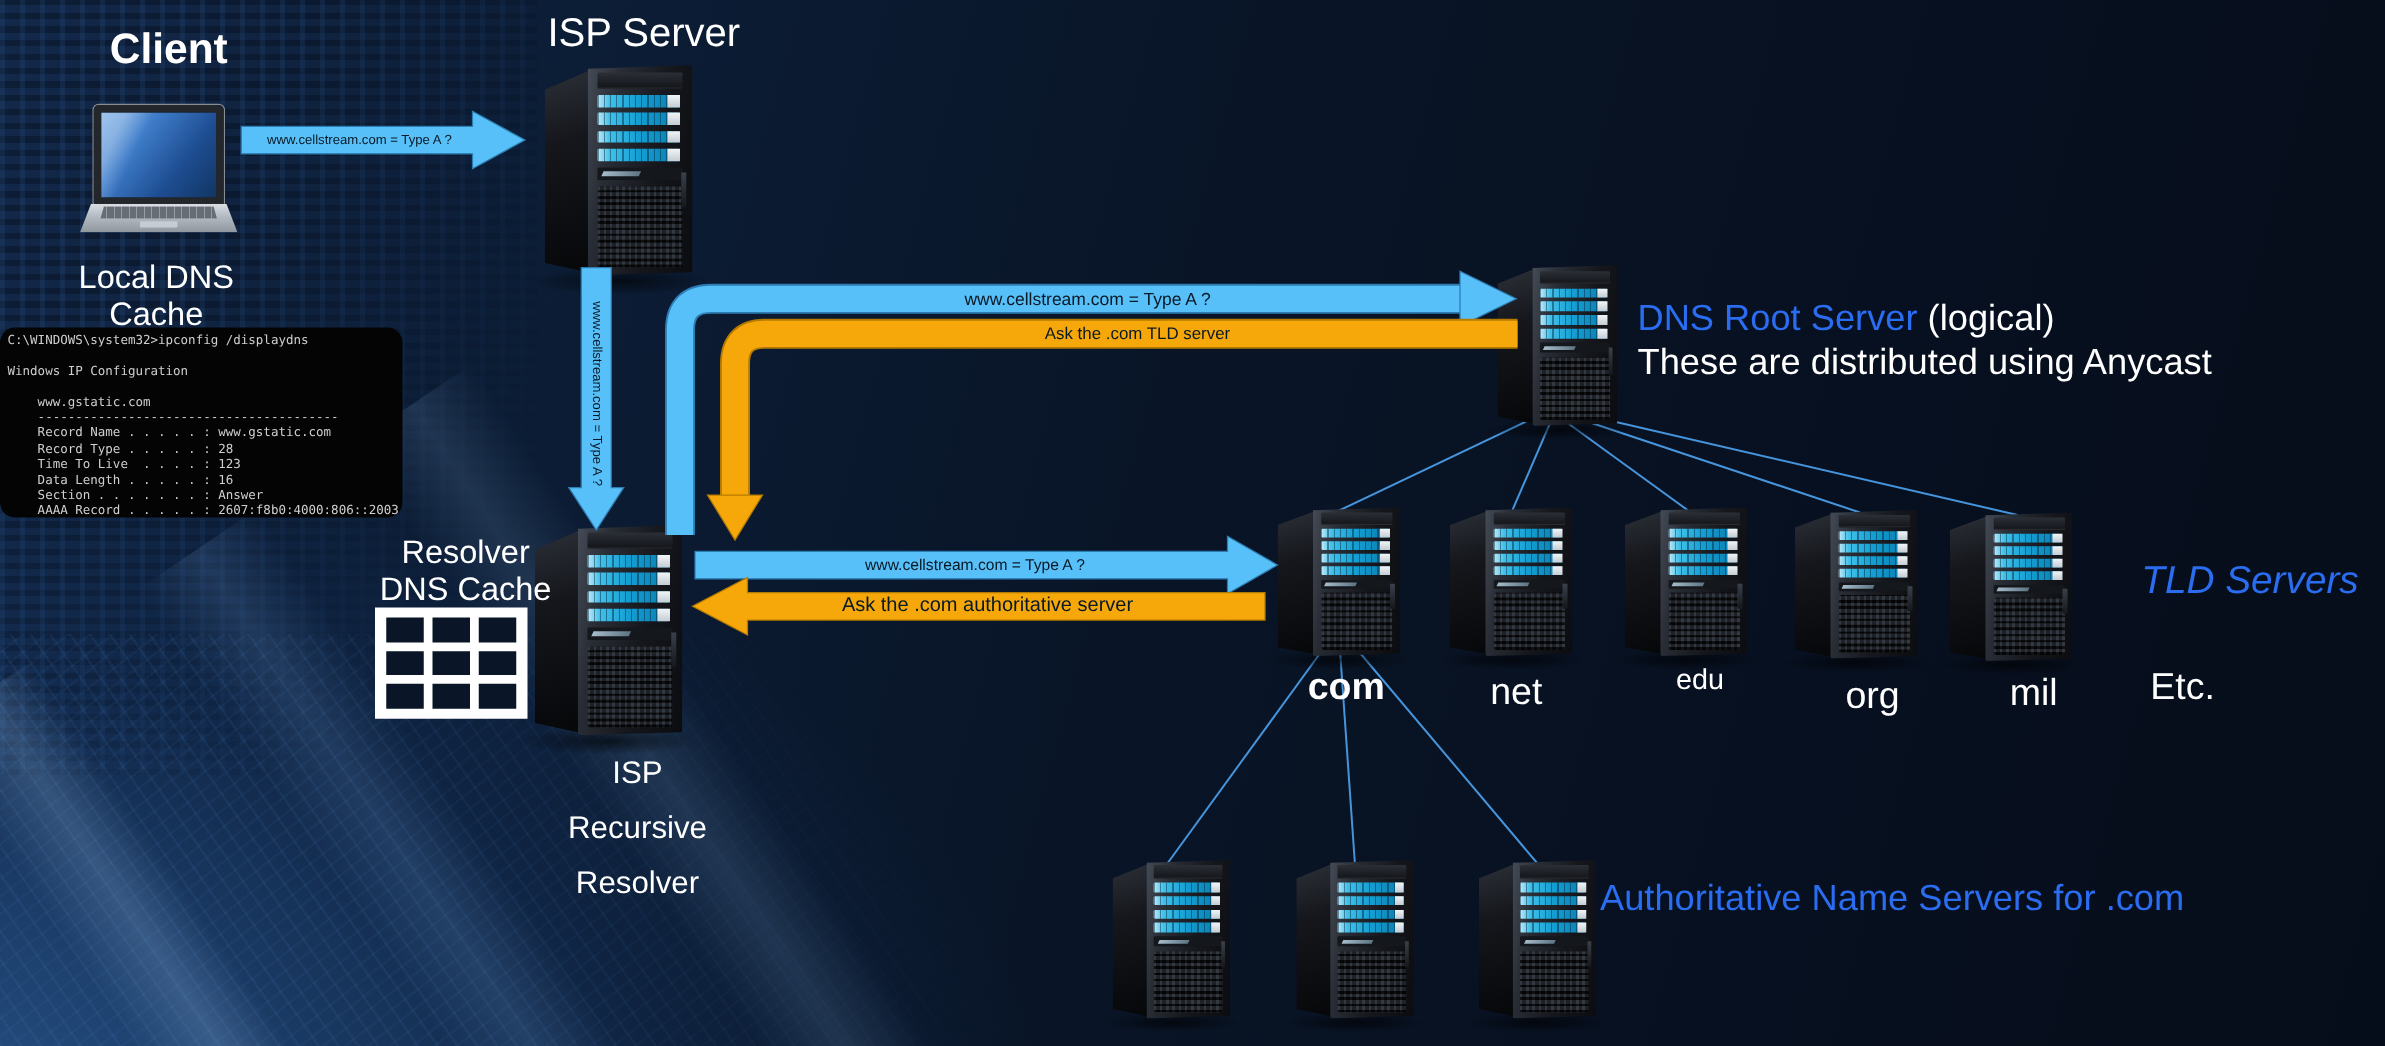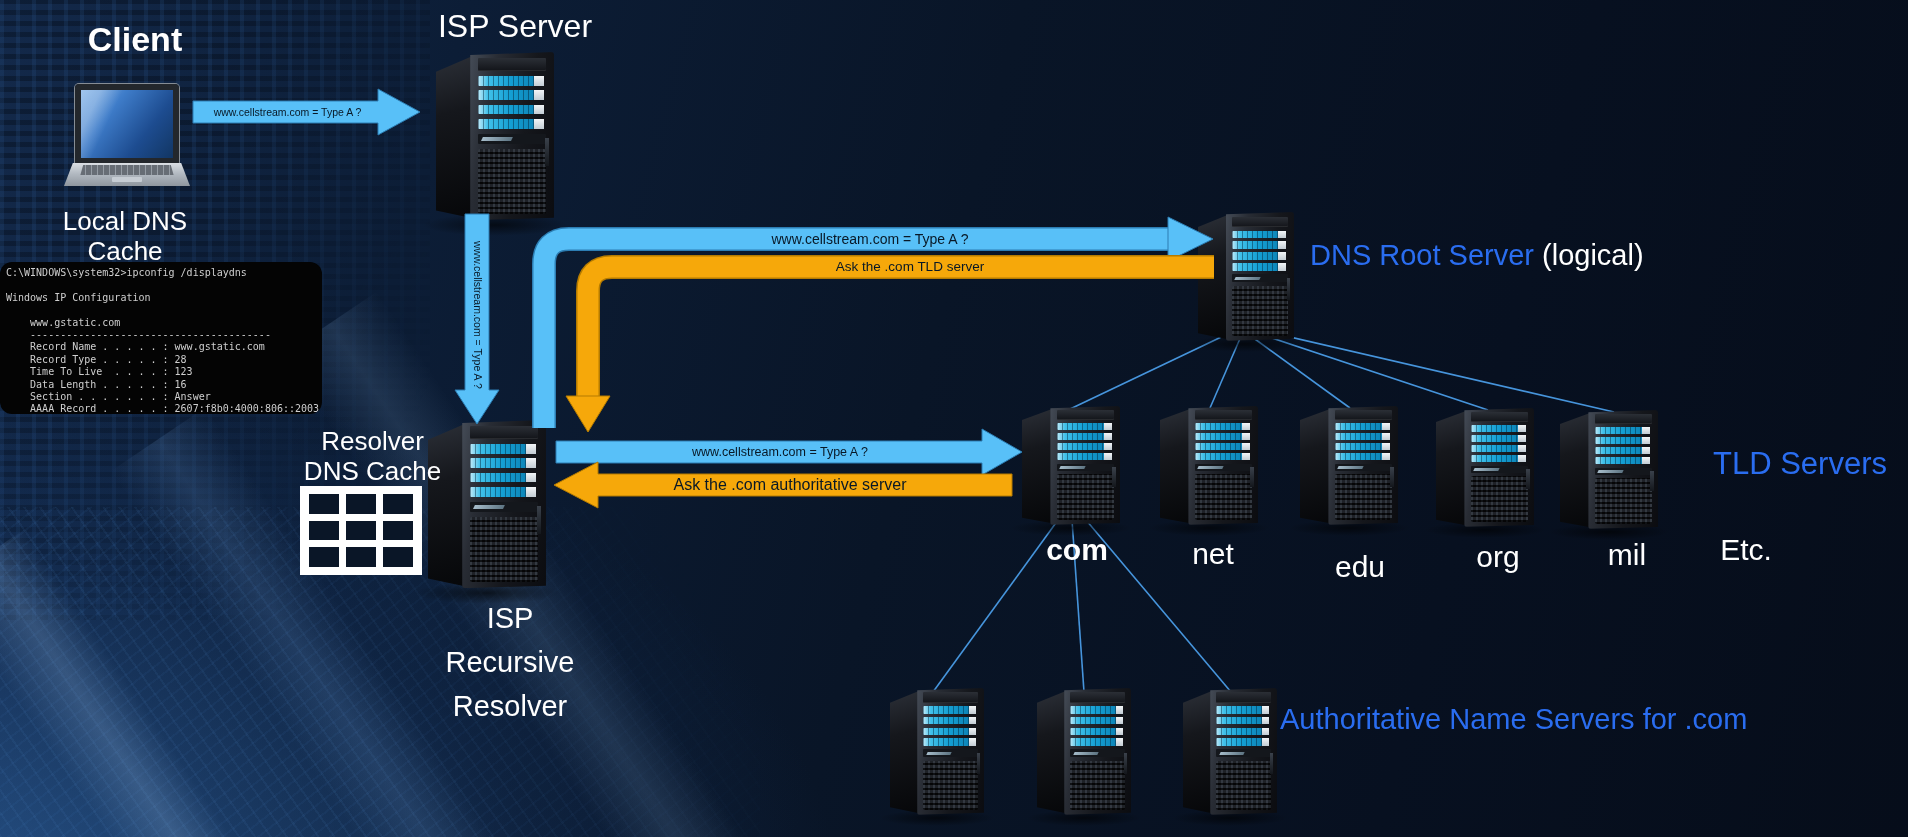--- a/index.html
+++ b/index.html
@@ -350,35 +350,36 @@
 
   <div class="lbl arrow-text" style="left:600px;top:441px;width:360px;height:22px;line-height:22px;font-size:12.5px;font-weight:normal;">www.cellstream.com = Type A ?</div>
 
   <div class="lbl arrow-text" style="left:610px;top:474px;width:360px;height:22px;line-height:22px;font-size:16px;font-weight:normal;">Ask the .com authoritative server</div>
 
   <div class="lbl node-title" style="left:285px;top:426px;width:175px;font-size:26px;line-height:30px;">
     <div>Resolver</div>
     <div>DNS Cache</div>
   </div>
 
-  <div class="lbl node-title" style="left:400px;top:596px;width:220px;font-size:29px;line-height:44px;">
+  <div class="lbl node-title" style="left:400px;top:596px;width:220px;font-size:25px;line-height:44px;">
     <div>ISP</div>
     <div>Recursive</div>
     <div>Resolver</div>
   </div>
 
   <div class="lbl" style="left:1310px;top:239px;width:560px;font-size:29px;">
     <span class="blue-text">DNS Root Server</span><span class="white-text"> (logical)</span>
   </div>
+  <div class="lbl white-text" style="left:1310px;top:274px;width:560px;font-size:29px;">These are distributed using Anycast</div>
 
   <div class="lbl node-title" style="left:1012px;top:533px;width:130px;font-size:30px;font-weight:bold;">com</div>
   <div class="lbl node-title" style="left:1148px;top:537px;width:130px;font-size:30px;">net</div>
-  <div class="lbl node-title" style="left:1295px;top:550px;width:130px;font-size:30px;">edu</div>
+  <div class="lbl node-title" style="left:1295px;top:530px;width:130px;font-size:23px;">edu</div>
   <div class="lbl node-title" style="left:1433px;top:540px;width:130px;font-size:30px;">org</div>
   <div class="lbl node-title" style="left:1562px;top:538px;width:130px;font-size:30px;">mil</div>
 
-  <div class="lbl blue-text" style="left:1695px;top:446px;width:210px;font-size:31px;text-align:center;">TLD Servers</div>
+  <div class="lbl blue-text" style="left:1695px;top:446px;width:210px;font-size:31px;text-align:center;font-style:italic;">TLD Servers</div>
 
   <div class="lbl node-title" style="left:1686px;top:533px;width:120px;font-size:30px;">Etc.</div>
 
   <div class="lbl blue-text" style="left:1280px;top:703px;width:560px;font-size:29px;">Authoritative Name Servers for .com</div>
 
 </div>
 
 </body></html>

